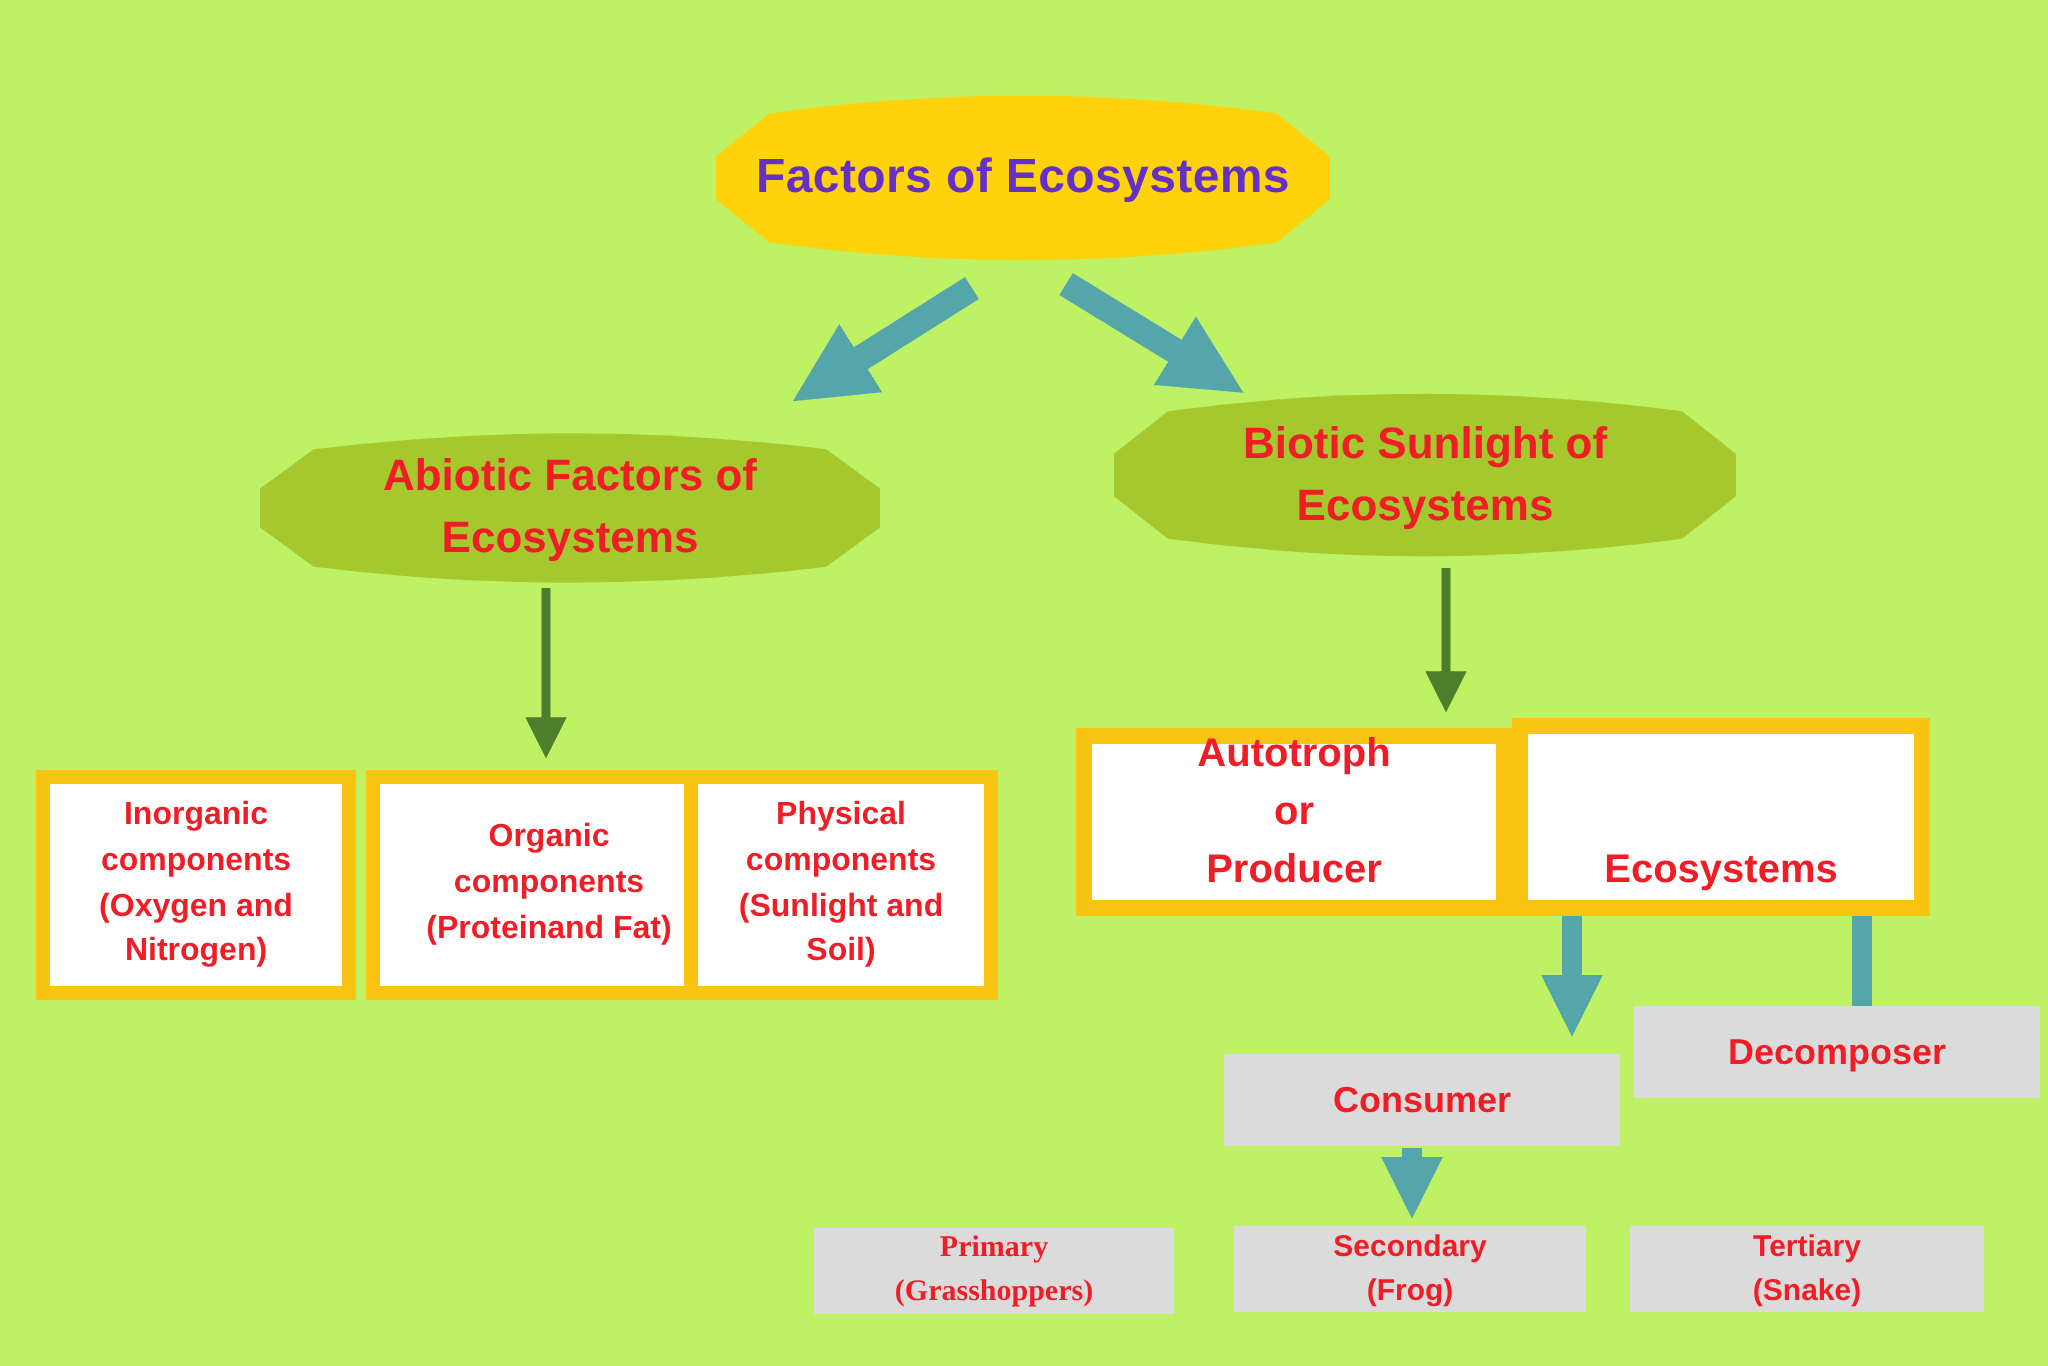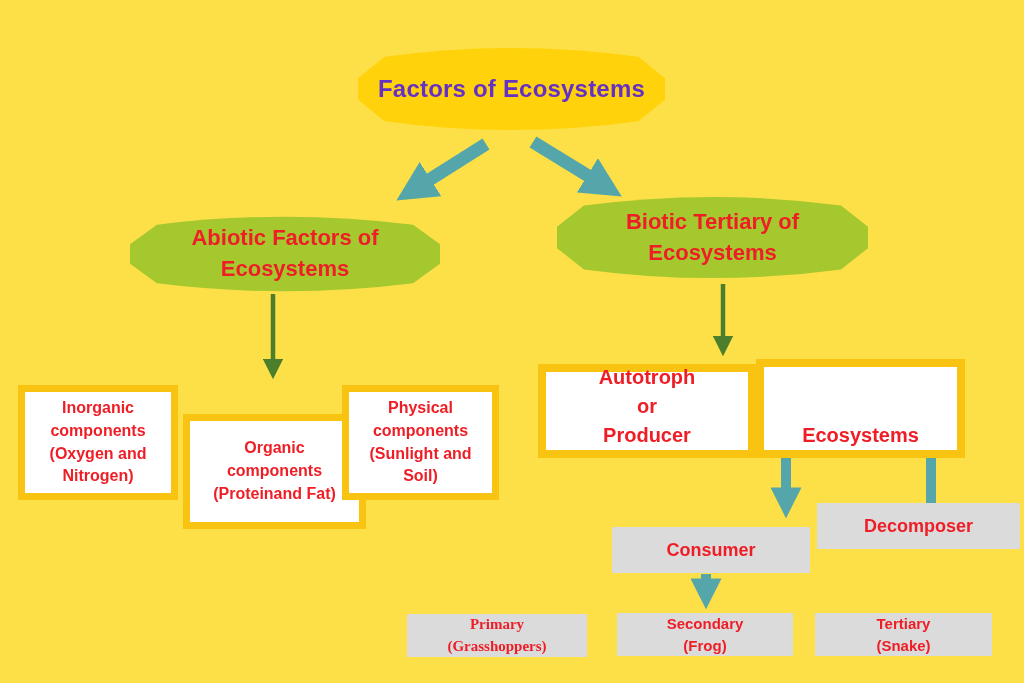--- a/index.html
+++ b/index.html
@@ -1,19 +1,19 @@
 <!DOCTYPE html>
 <html><head>
 <meta charset="utf-8">
 <style>
   html,body{margin:0;padding:0;background:#fff;}
   .stage{
     position:relative;
     width:1024px;height:683px;
-    background:#fde047;
+    background:#bef264;
     font-family:"Liberation Sans","DejaVu Sans",sans-serif;
     overflow:hidden;
   }
   .node{position:absolute;display:flex;align-items:center;justify-content:center;box-sizing:border-box;}
   .label{
     position:relative;z-index:2;
     text-align:center;font-weight:700;
     white-space:pre-line;
     color:#ef1e26;
   }
@@ -66,31 +66,31 @@
       <path d="M0,34 L26,12 Q150,-6 274,12 L300,34 L300,56 L274,78 Q150,96 26,78 L0,56 Z" fill="#a6c82f"></path>
     </svg>
     <div class="label badge-label">Abiotic Factors of
 Ecosystems</div>
   </div>
 
   <div class="node" style="left:557px;top:194px;width:311px;height:87px;">
     <svg class="badge-svg" viewBox="0 0 300 90" preserveAspectRatio="none">
       <path d="M0,34 L26,12 Q150,-6 274,12 L300,34 L300,56 L274,78 Q150,96 26,78 L0,56 Z" fill="#a6c82f"></path>
     </svg>
-    <div class="label badge-label">Biotic Tertiary of
+    <div class="label badge-label">Biotic Sunlight of
 Ecosystems</div>
   </div>
 
   <div class="node component-box" style="left:18px;top:385px;width:160px;height:115px;">
     <div class="label component-label">Inorganic
 components
 (Oxygen and
 Nitrogen)</div>
   </div>
-  <div class="node component-box" style="left:183px;top:385px;width:183px;height:115px;margin-top:29px;">
+  <div class="node component-box" style="left:183px;top:385px;width:183px;height:115px;">
     <div class="label component-label">Organic
 components
 (Proteinand Fat)</div>
   </div>
   <div class="node component-box" style="left:342px;top:385px;width:157px;height:115px;">
     <div class="label component-label">Physical
 components
 (Sunlight and
 Soil)</div>
   </div>

